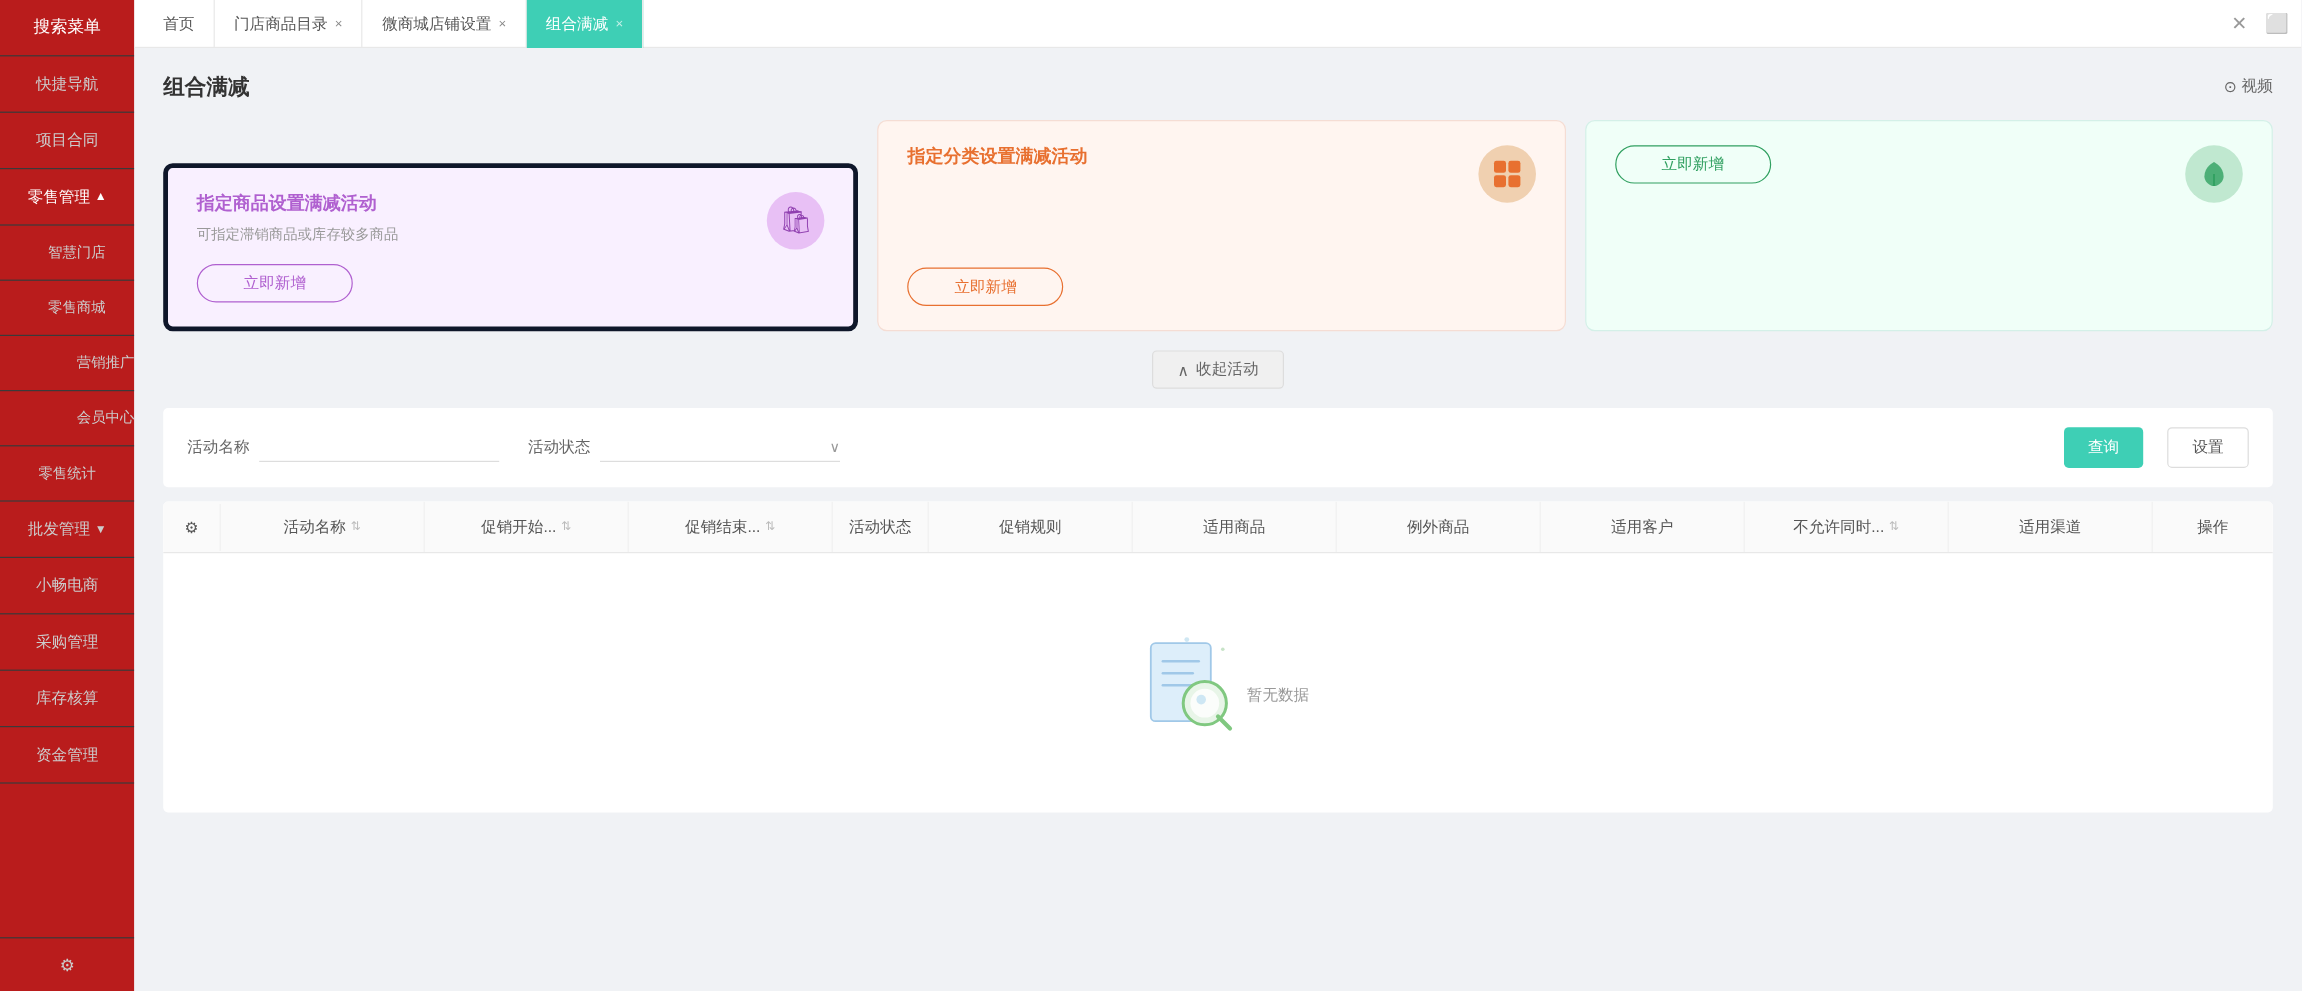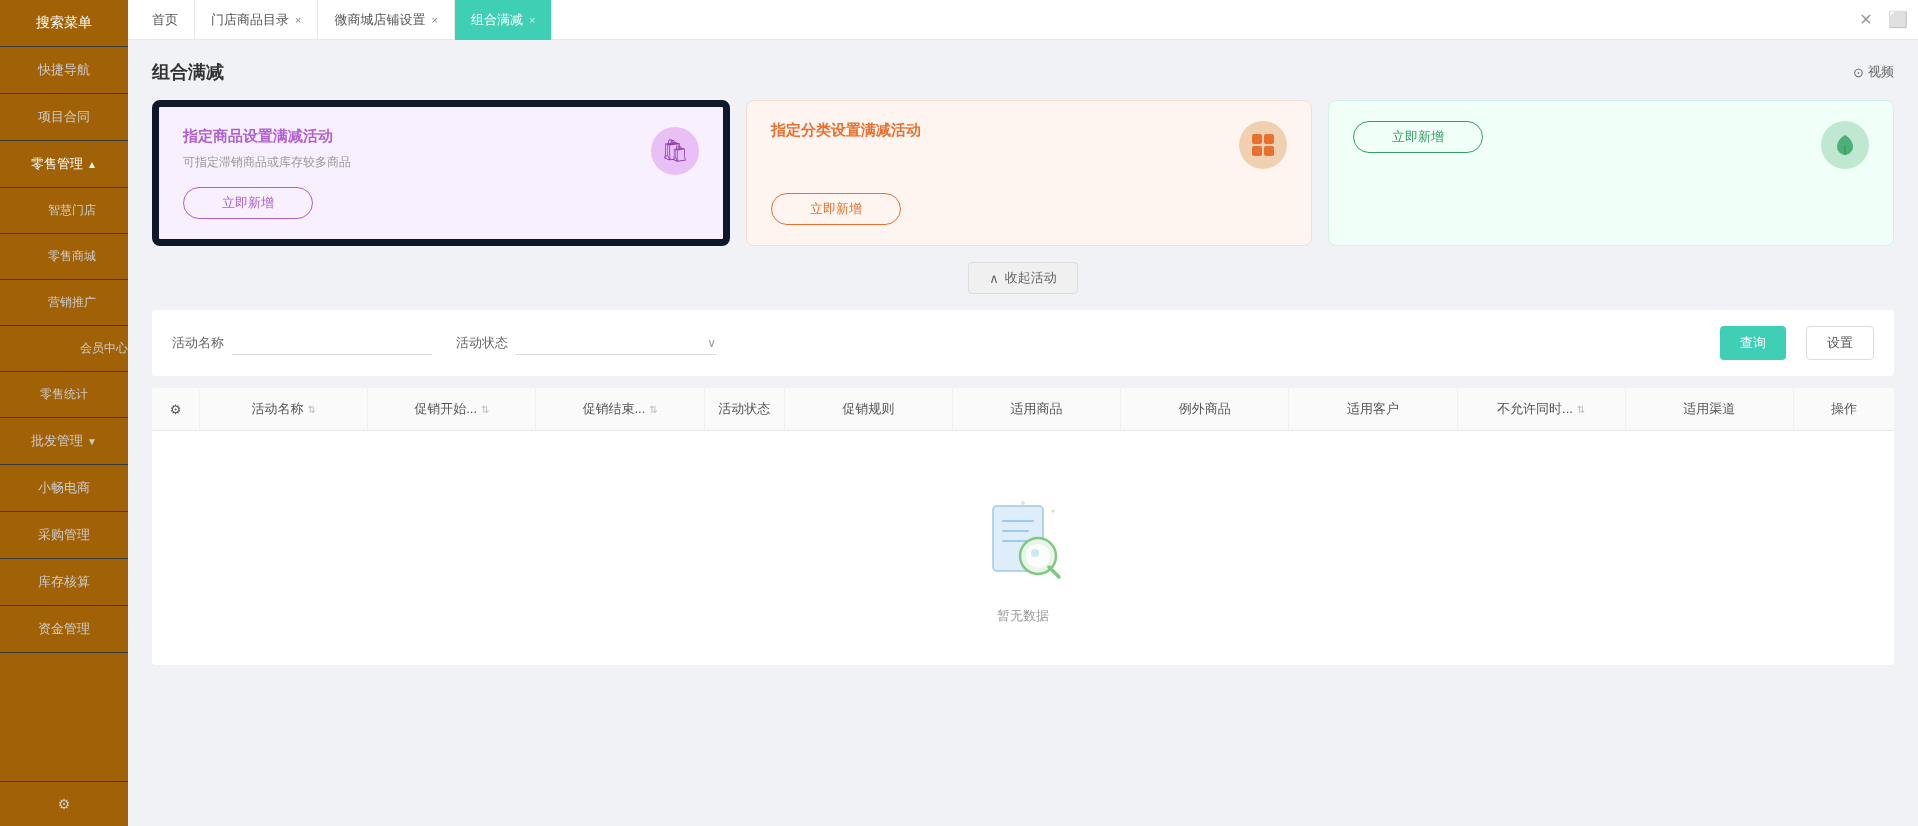--- a/index.html
+++ b/index.html
@@ -1,21 +1,21 @@
 <!DOCTYPE html>
 <html><head>
   <meta charset="utf-8">
   <style>
     * { box-sizing: border-box; margin: 0; padding: 0; }
     body { font-family: 'Microsoft YaHei', sans-serif; font-size: 14px; background: #f5f5f5; display: flex; height: 826px; overflow: hidden; }
 
     
     .sidebar {
-      width: 128px;
-      background: #a16207;
+      width: 112px;
+      background: #b91c1c;
       color: #ccc;
       display: flex;
       flex-direction: column;
       flex-shrink: 0;
       height: 100%;
     }
     .sidebar-search {
       padding: 14px 0;
       text-align: center;
       color: #fff;
@@ -142,21 +142,21 @@
     .card {
       flex: 1;
       border-radius: 8px;
       padding: 20px 24px;
       display: flex;
       flex-direction: column;
       justify-content: space-between;
       min-height: 130px;
       position: relative;
     }
-    .card-pink { background: #f9f0ff; border: 7px solid #0f172a; }
+    .card-pink { background: #f9f0ff; border: 4px solid #0f172a; margin-top: 36px; }
     .card-orange { background: #fff5f0; border: 1px solid #f5ddd4; }
     .card-green { background: #f0fff8; border: 1px solid #d4f0e8; }
 
     .card-title {
       font-size: 15px;
       font-weight: 600;
       margin-bottom: 8px;
     }
     .card-pink .card-title { color: #b060d0; }
     .card-orange .card-title { color: #e87030; }
@@ -306,21 +306,21 @@
     }
     .th:last-child { border-right: none; }
     .th.gear { flex: 0 0 48px; }
     .th.ops { flex: 0 0 100px; }
     .th.narrow { flex: 0 0 80px; }
     .sort-icon { font-size: 10px; color: #bbb; }
 
     
     .empty-state {
       display: flex;
-      flex-direction: column;
+      flex-direction: row;
       align-items: center;
       justify-content: center;
       padding: 60px 0 40px;
     }
     .empty-img {
       width: 100px;
       height: 100px;
       margin-bottom: 16px;
     }
     .empty-text {
@@ -343,21 +343,21 @@
   <div class="sidebar-item active">
     <span>零售管理</span>
     <span class="arrow">▲</span>
   </div>
   <div class="sidebar-item" style="padding-left:16px;font-size:12px;">
     <span>智慧门店</span>
   </div>
   <div class="sidebar-item" style="padding-left:16px;font-size:12px;justify-content:center;">
     <span>零售商城</span>
   </div>
-  <div class="sidebar-item" style="padding-left:16px;font-size:12px;">
+  <div class="sidebar-item" style="padding-left:16px;font-size:12px;justify-content:flex-end;">
     <span>营销推广</span>
   </div>
   <div class="sidebar-item" style="padding-left:16px;font-size:12px;justify-content:flex-end;">
     <span>会员中心</span>
   </div>
   <div class="sidebar-item" style="font-size:12px;">
     <span>零售统计</span>
   </div>
   <div class="sidebar-item">
     <span>批发管理</span>

